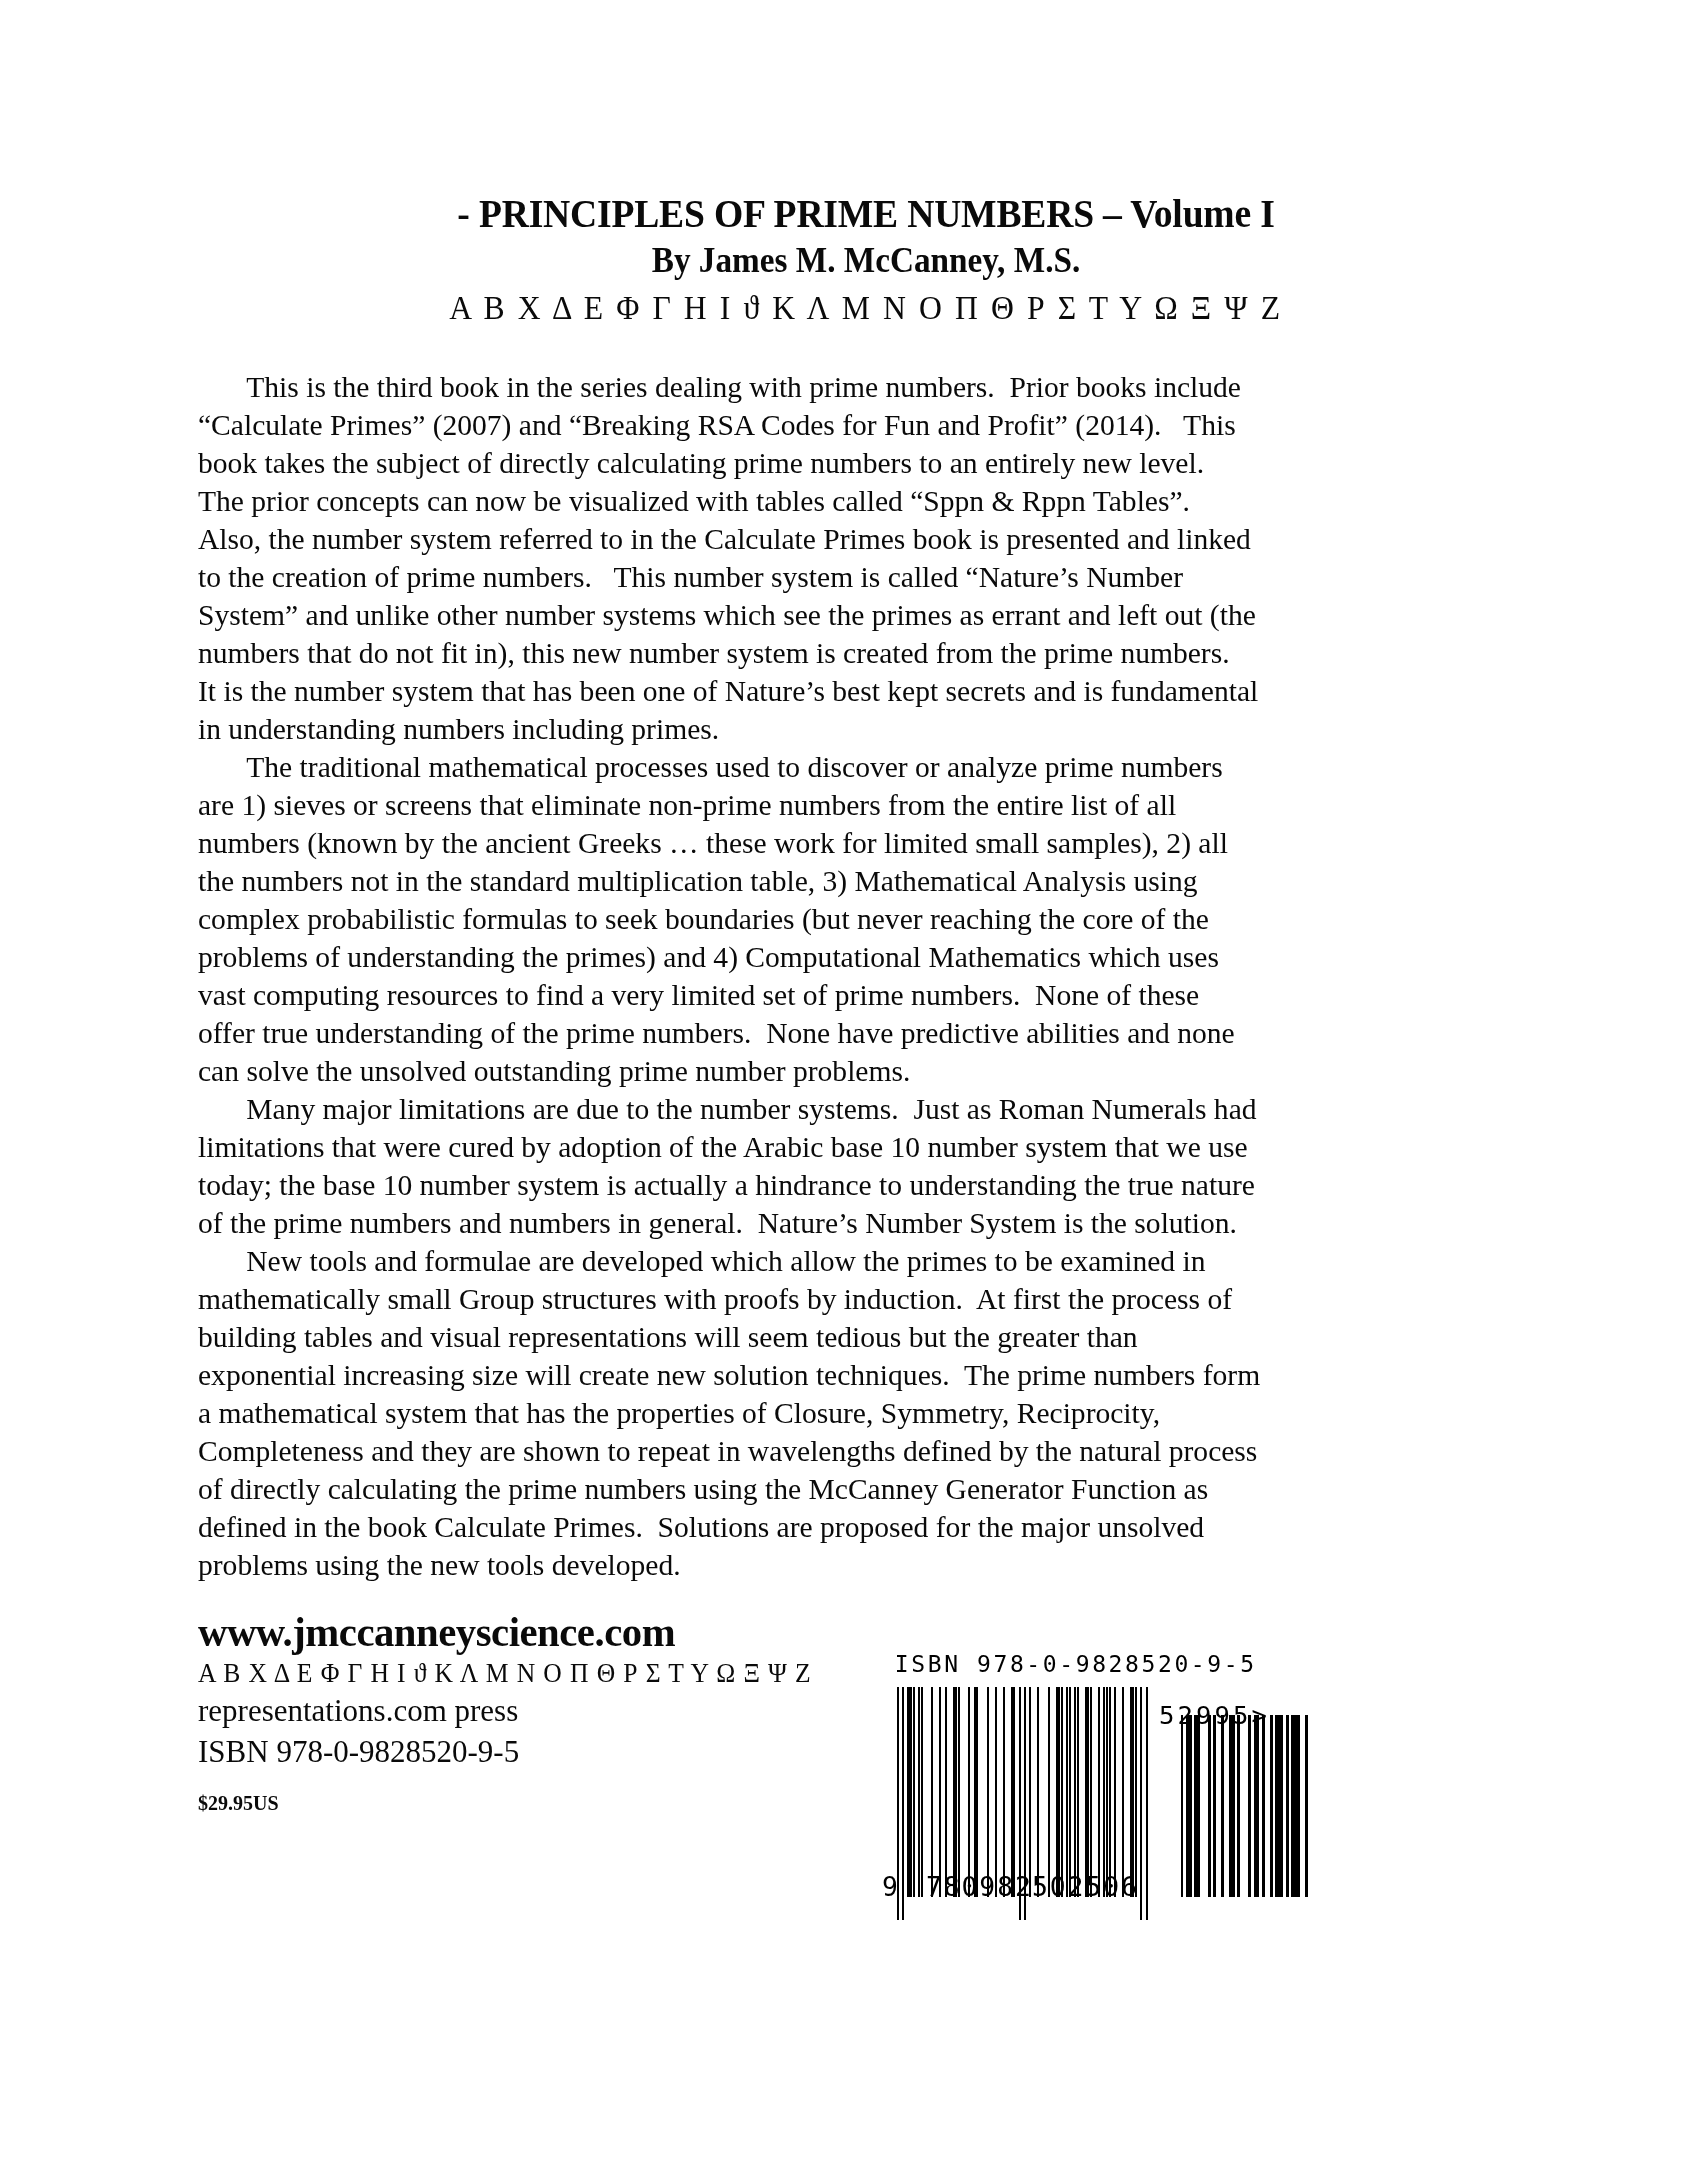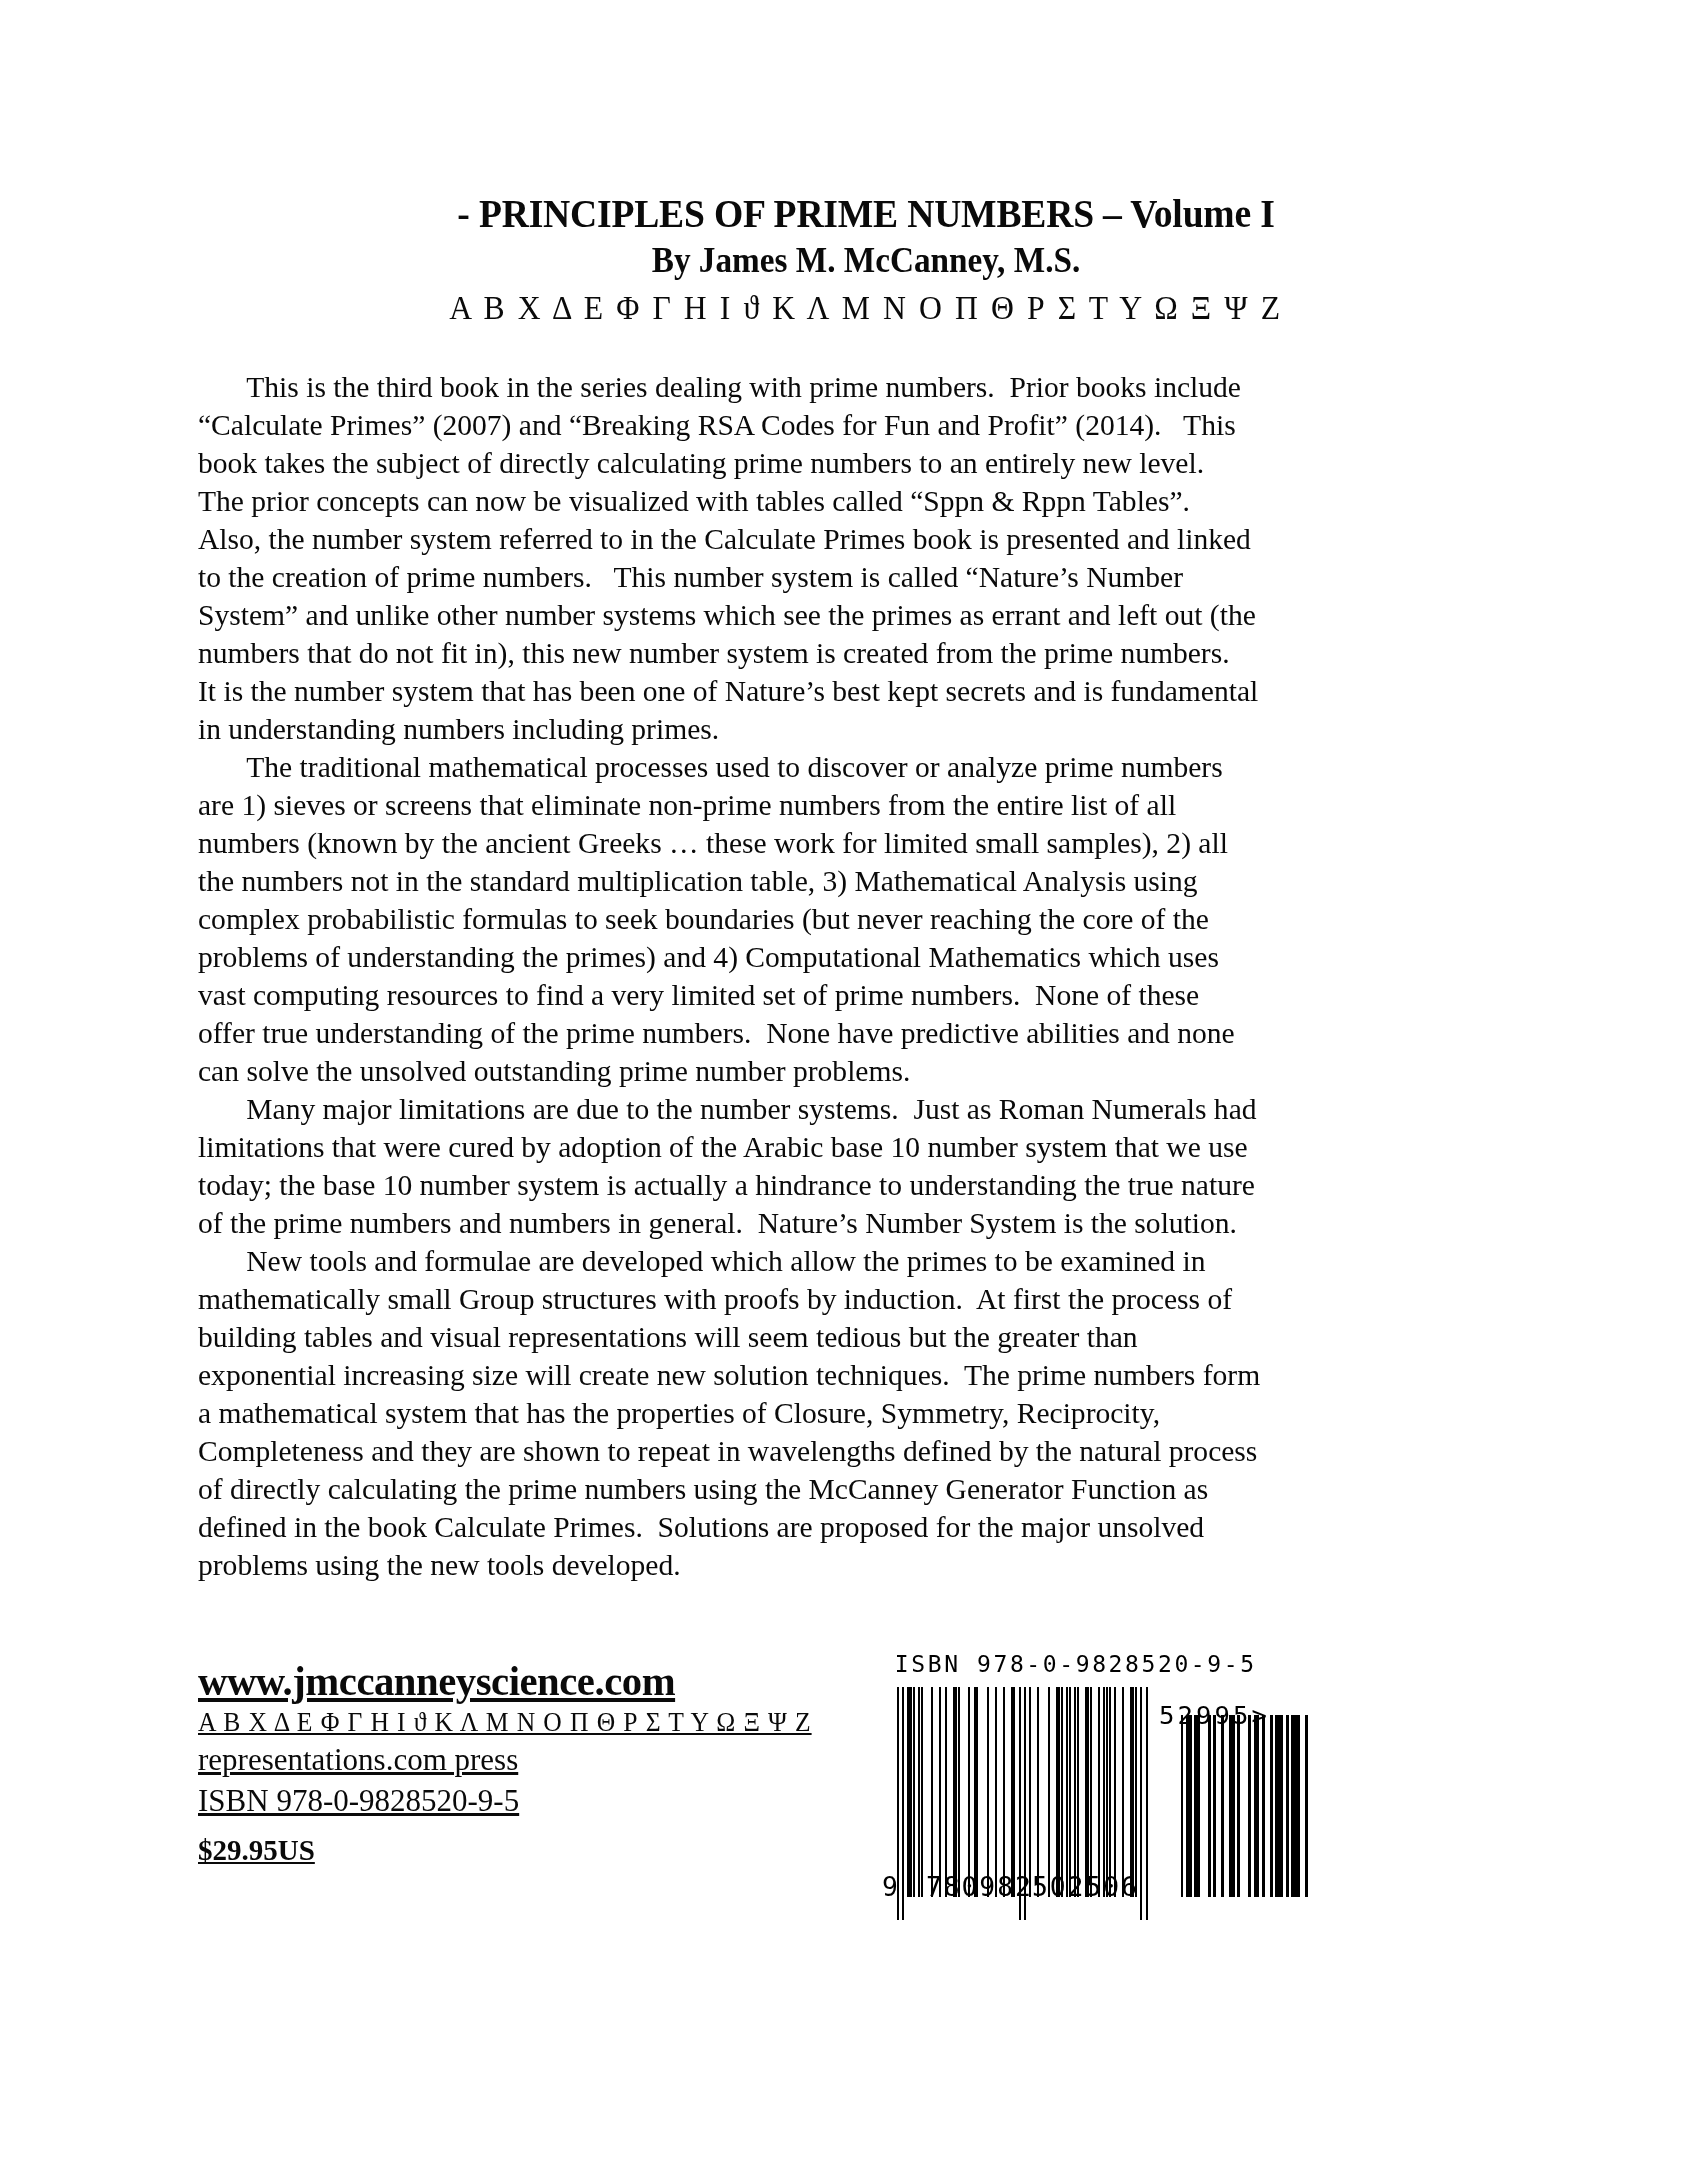--- a/index.html
+++ b/index.html
@@ -80,23 +80,22 @@
     white-space: pre;
   }
   .para .ln.indent {
     text-indent: 49px;
   }
 
   
   .footer-left {
     position: absolute;
     left: 198px;
-    top: 1659px;
+    top: 1610px;
     width: 647px;
-    text-decoration: underline;
   }
   .site-url {
     font-size: 42px;
     font-weight: bold;
     line-height: 1.06;
     letter-spacing: -0.5px;
     white-space: nowrap;
     transform: scaleX(0.97);
     transform-origin: left center;
   }
@@ -115,24 +114,24 @@
     margin-top: 1.7px;
     white-space: nowrap;
   }
   .isbn-line {
     font-size: 31px;
     line-height: 1.26;
     margin-top: 1.7px;
     white-space: nowrap;
   }
   .price-line {
-    font-size: 29px;
+    font-size: 20px;
     font-weight: bold;
     line-height: 1.28;
-    margin-top: 12px;
+    margin-top: 20px;
     white-space: nowrap;
   }
 
   
   .barcode-block {
     position: absolute;
     left: 882px;
     top: 1651px;
     width: 430px;
     height: 358px;

